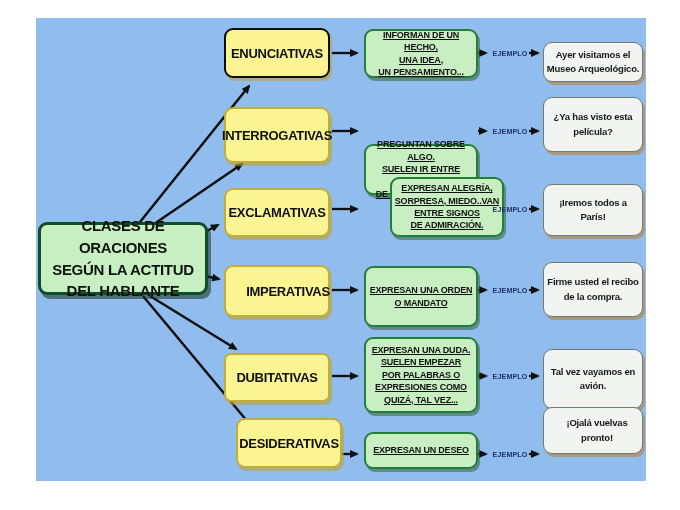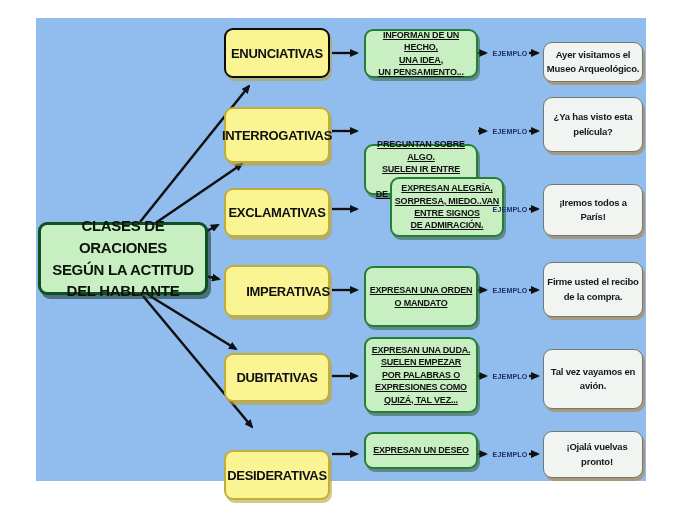--- a/index.html
+++ b/index.html
@@ -135,30 +135,30 @@
 <div>
   <div class="box category" style="top:265px;height:52px;padding-left:22px;">IMPERATIVAS</div>
   <div class="box description multiline" style="top:266px;height:61px;">EXPRESAN UNA ORDEN
 O MANDATO</div>
   <div class="ejemplo" style="top:285px;">EJEMPLO</div>
   <div class="box example multiline" style="top:262px;height:55px;">Firme usted el recibo
 de la compra.</div>
 </div>
 
 <div>
-  <div class="box category" style="top:353px;height:49px;">DUBITATIVAS</div>
+  <div class="box category" style="top:353px;height:49px;border-radius:7px;">DUBITATIVAS</div>
   <div class="box description multiline" style="top:337px;height:76px;">EXPRESAN UNA DUDA.
 SUELEN EMPEZAR
 POR PALABRAS O
 EXPRESIONES COMO
 QUIZÁ, TAL VEZ...</div>
   <div class="ejemplo" style="top:371px;">EJEMPLO</div>
   <div class="box example multiline" style="top:349px;height:60px;">Tal vez vayamos en
 avión.</div>
 </div>
 
 <div>
-  <div class="box category" style="top:450px;height:50px;">DESIDERATIVAS</div>
+  <div class="box category" style="top:418px;height:50px;margin-left:12px;">DESIDERATIVAS</div>
   <div class="box description multiline" style="top:432px;height:37px;">EXPRESAN UN DESEO</div>
   <div class="ejemplo" style="top:449px;">EJEMPLO</div>
-  <div class="box example multiline" style="top:431px;height:47px;padding-left:10px;">¡Ojalá vuelvas
+  <div class="box example multiline" style="top:407px;height:47px;padding-left:10px;">¡Ojalá vuelvas
 pronto!</div>
 </div>
 
 </body></html>

